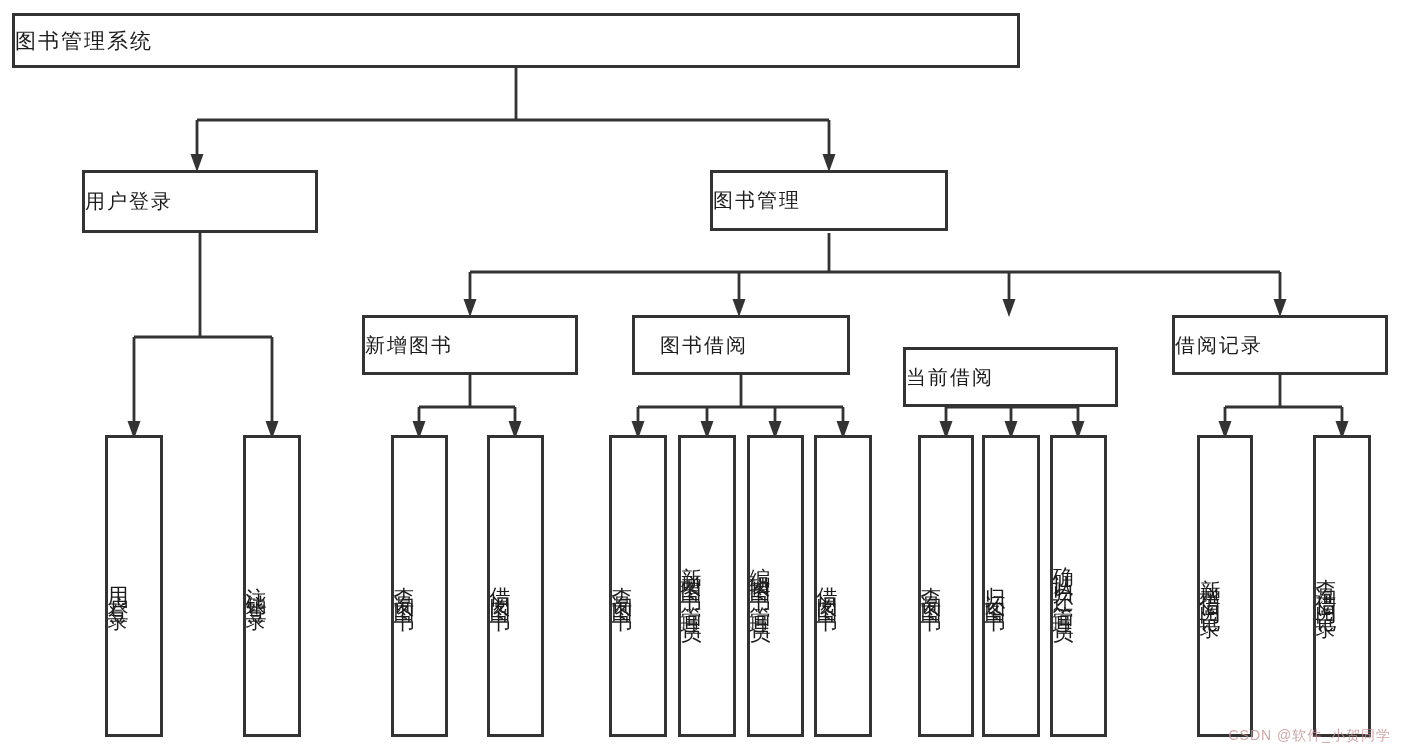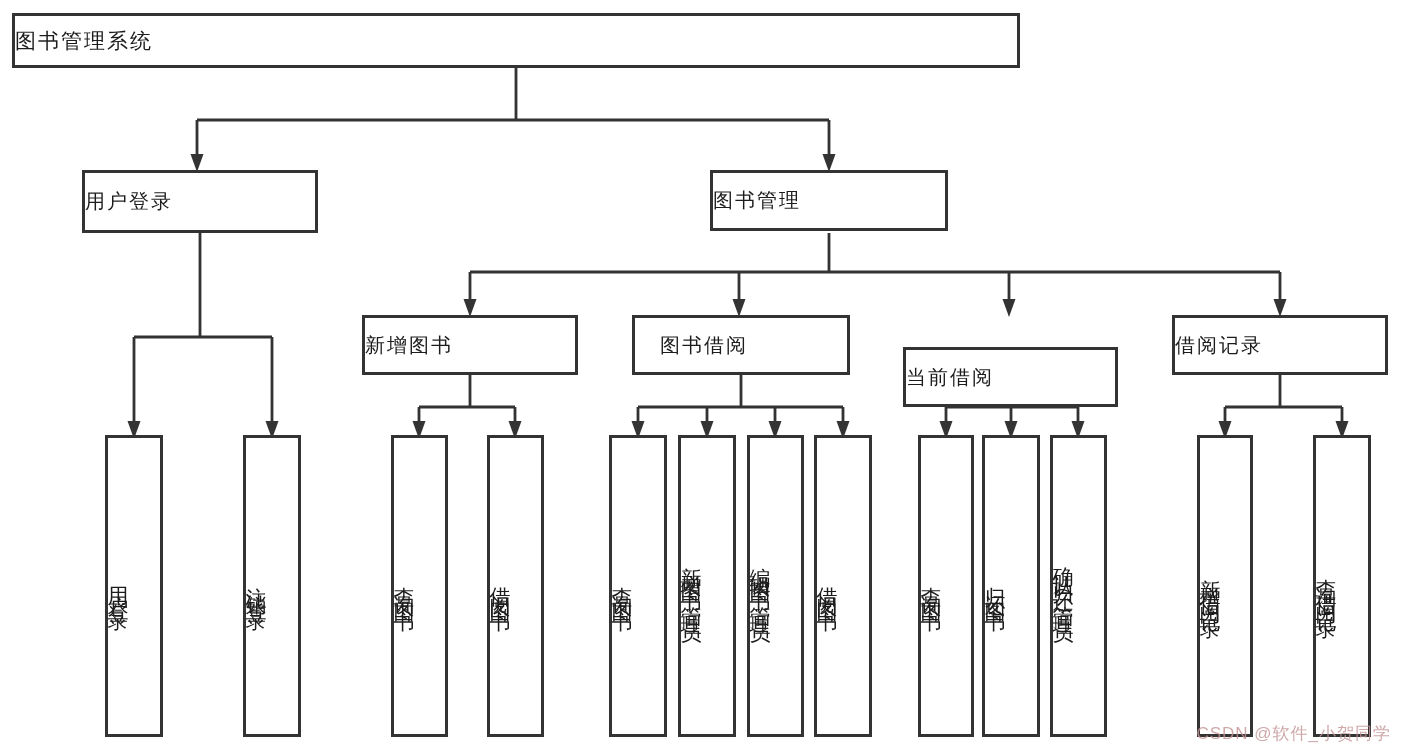--- a/index.html
+++ b/index.html
@@ -35,21 +35,21 @@
     text-orientation: mixed;
     font-size: 21px;
     letter-spacing: 8px;
     line-height: 1;
     white-space: nowrap;
   }
   .watermark {
     position: absolute;
     right: 14px;
     bottom: 2px;
-    font-size: 17px;
+    font-size: 14px;
     letter-spacing: 1px;
     color: rgba(195, 148, 150, 0.82);
     z-index: 3;
   }
 </style>
 </head>
 <body>
 
 <div class="stage">
 

